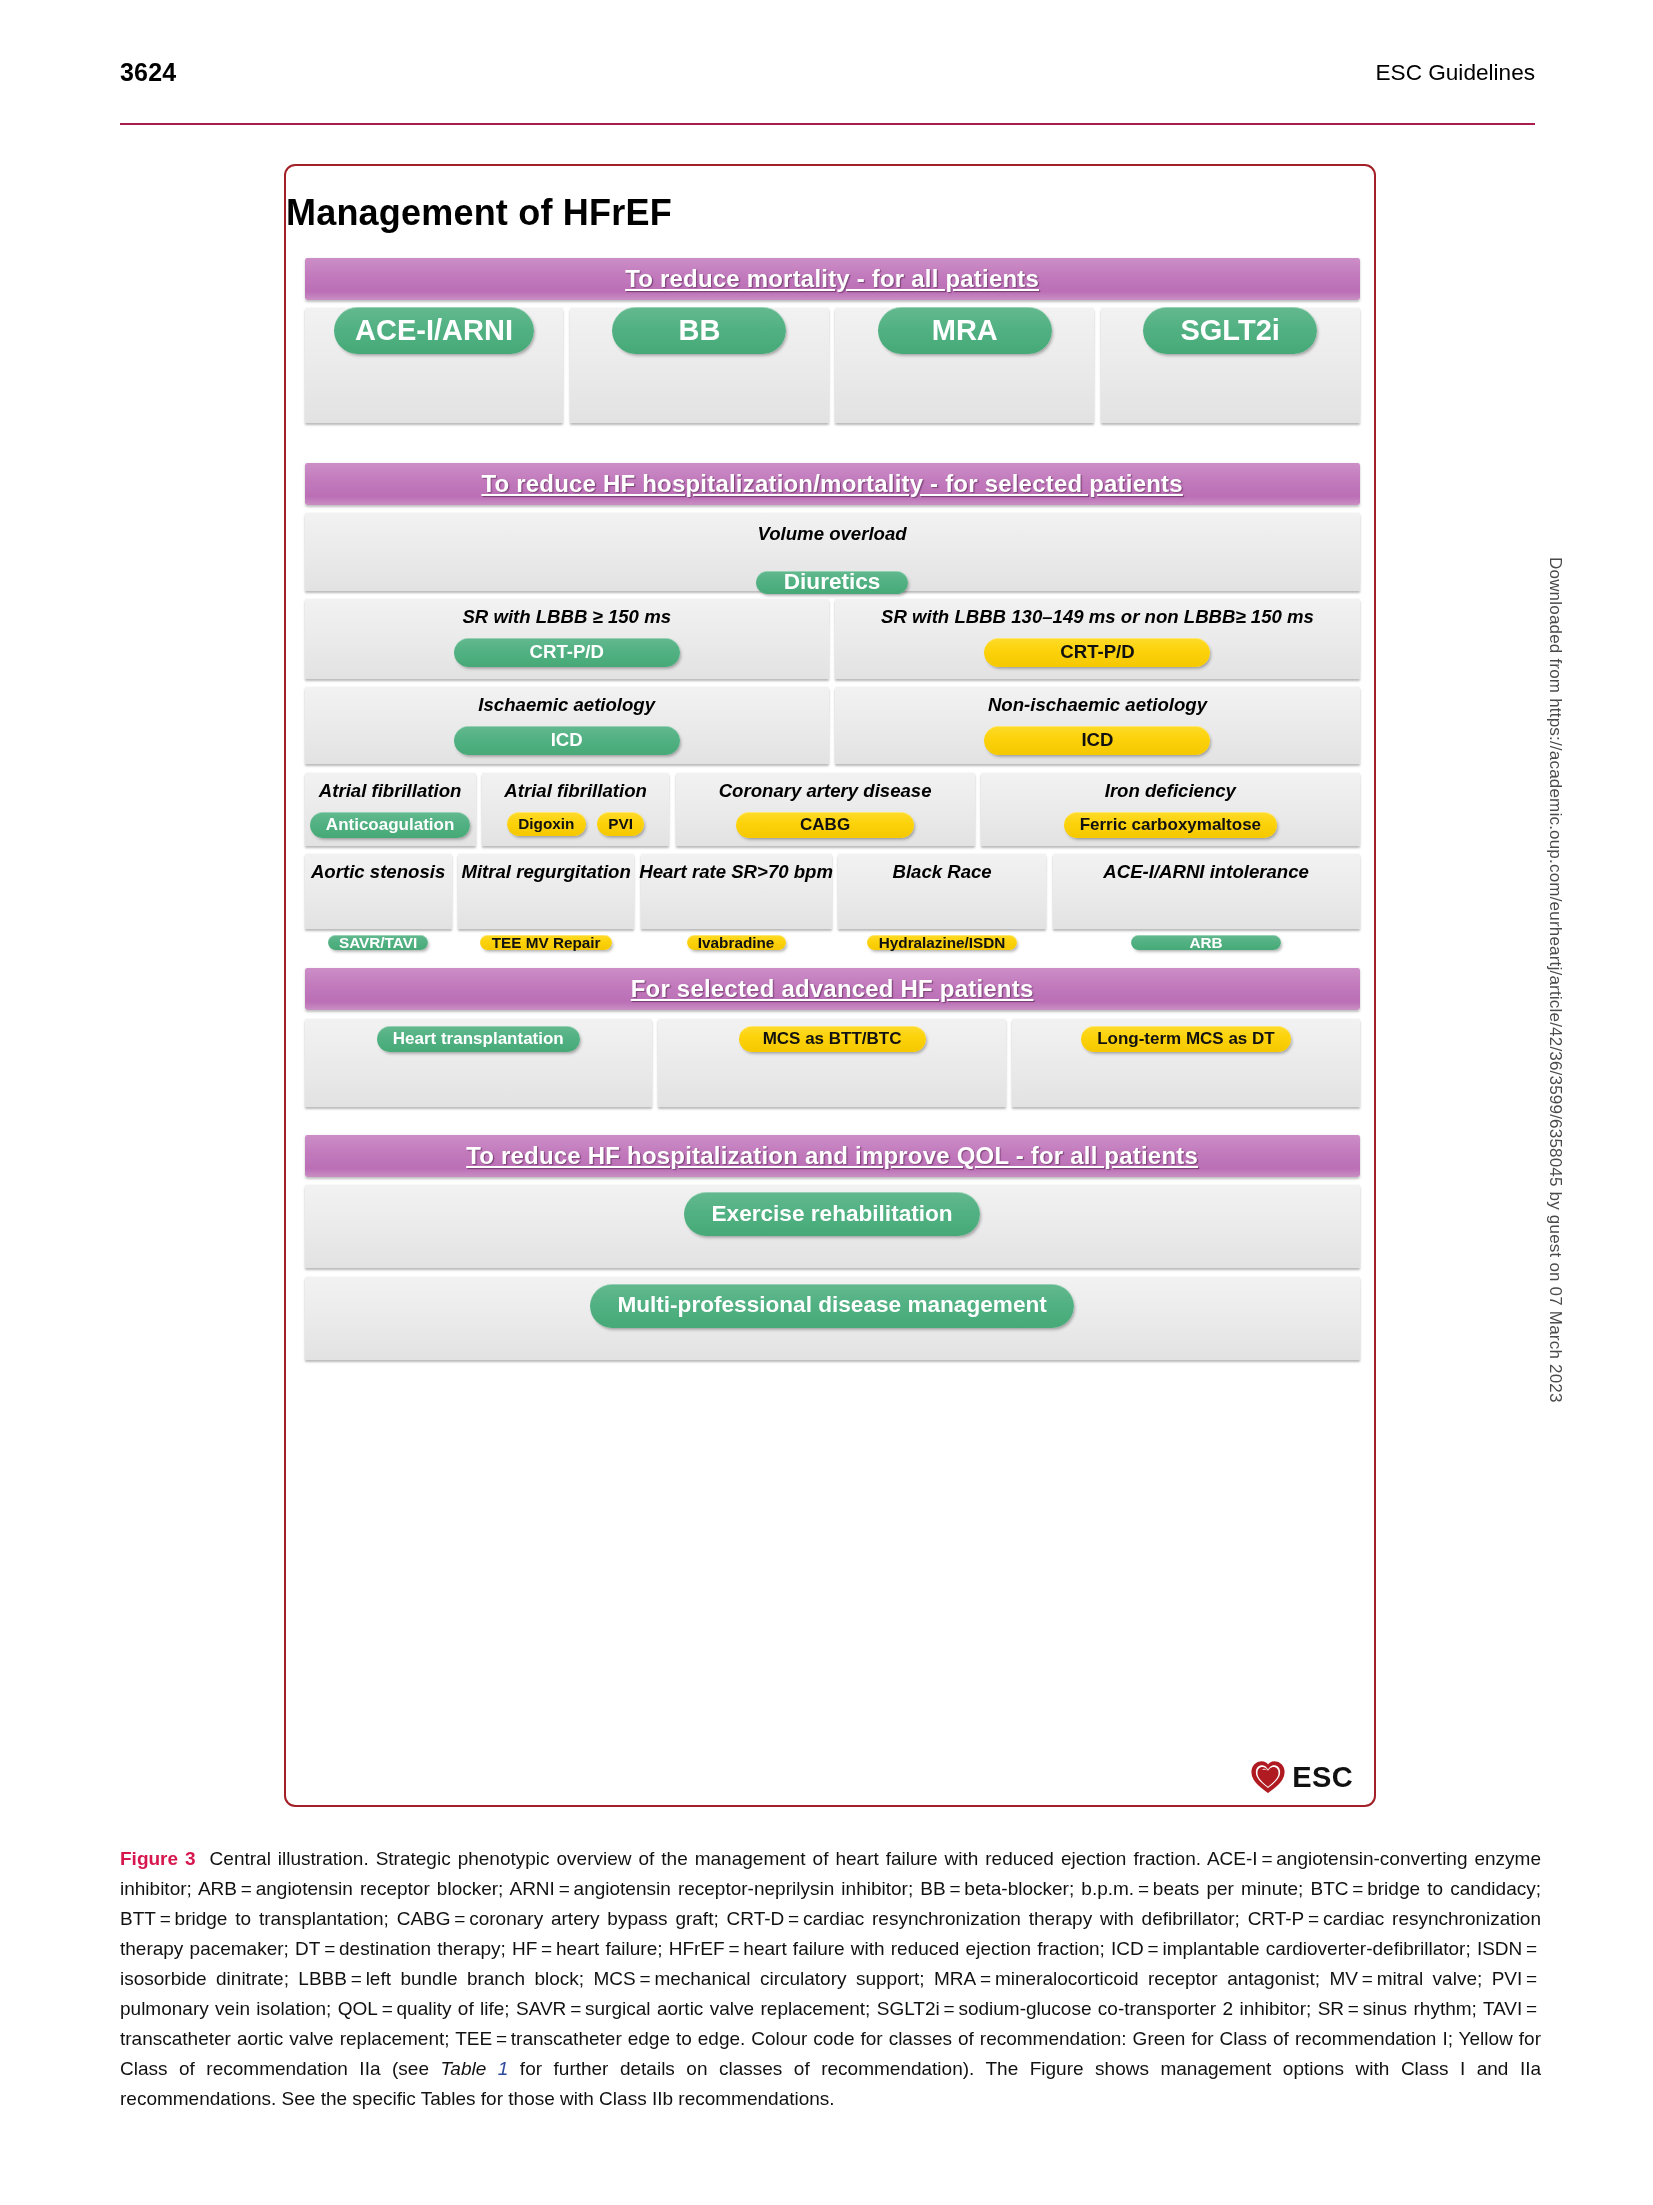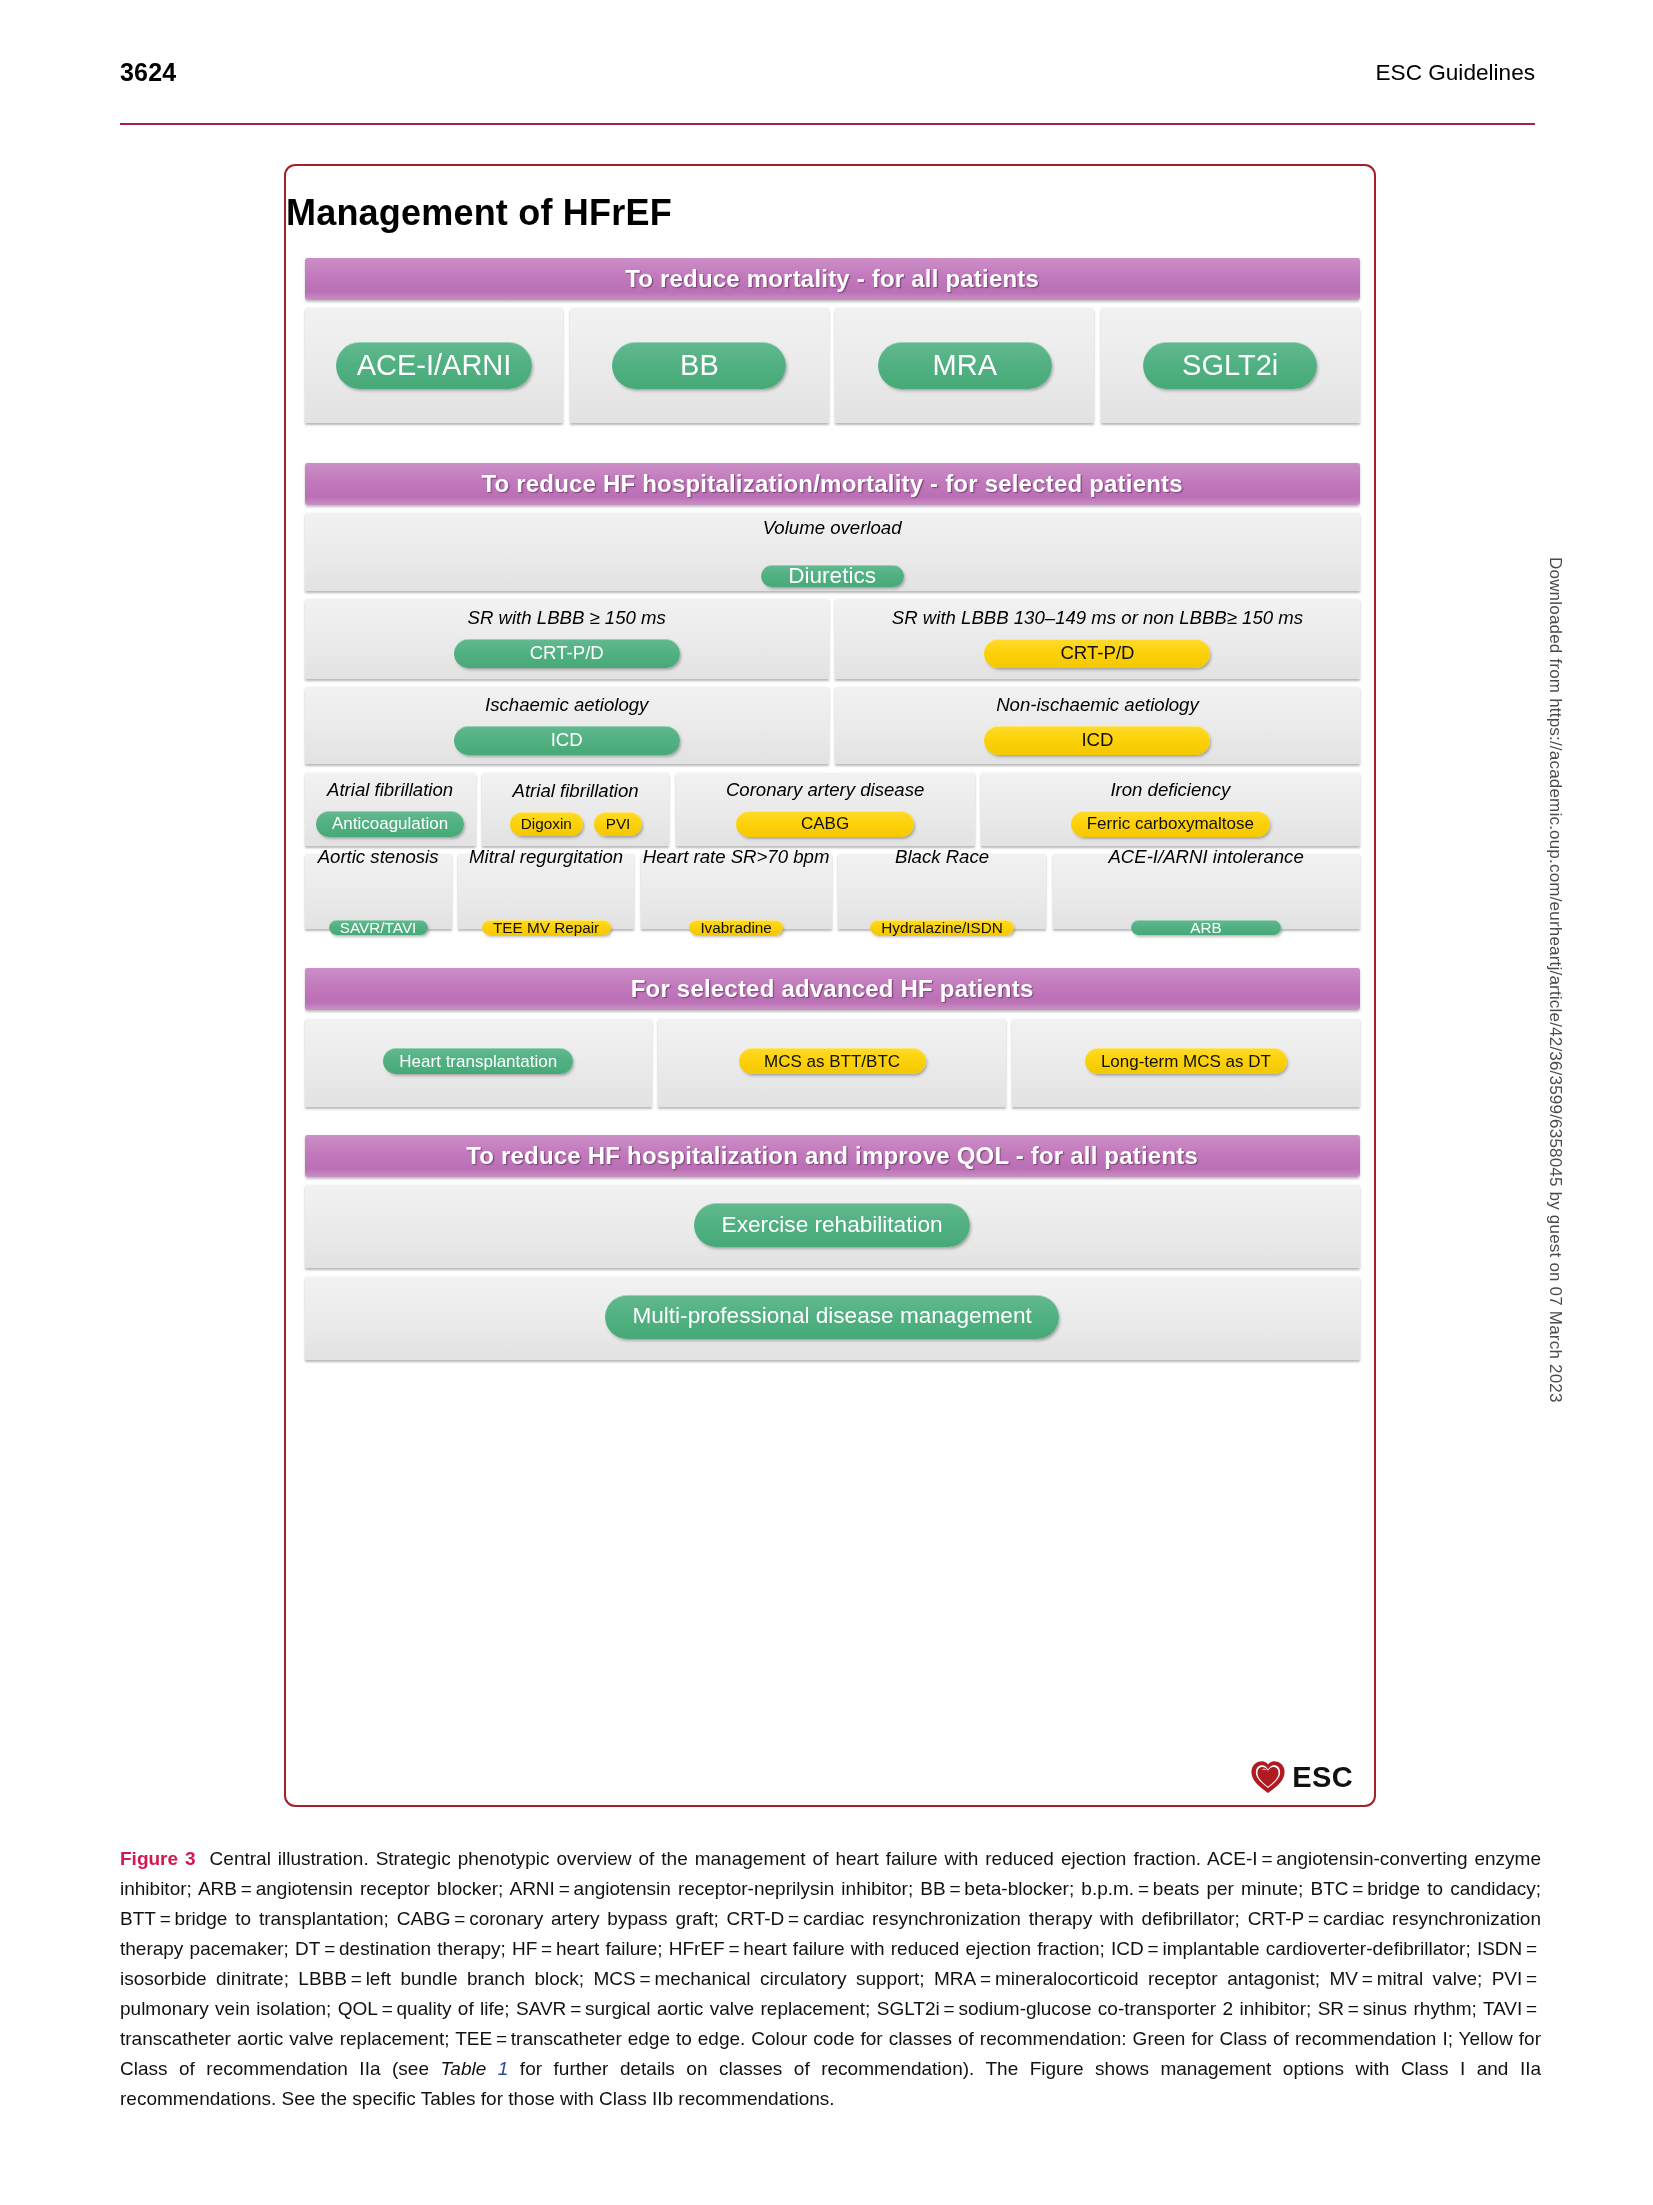--- a/index.html
+++ b/index.html
@@ -104,40 +104,41 @@
     justify-content: center;
     margin-bottom: 7.3px;
   }
   .band-label {
     color: #ffffff;
     font-size: 24px;
     font-weight: bold;
     text-shadow: 1.2px 1.2px 1.2px rgba(90,40,85,.65);
     letter-spacing: 0.2px;
     line-height: 1;
+    text-decoration: underline;
   }
 
   
   .panel-row {
     display: flex;
     gap: 6.5px;
     margin-bottom: 7.3px;
   }
   .panel {
     background: linear-gradient(to bottom, #f2f2f2 0%, #eaeaea 55%, #e2e2e2 100%);
     border-radius: 1.6px;
     box-shadow: 0 2.4px 2.4px -0.8px rgba(0,0,0,.28), inset 0 0.8px 0 #fbfbfb;
     box-sizing: border-box;
     display: flex;
     flex-direction: column;
     align-items: center;
-    justify-content: center;
     padding: 8px 4.8px 9.7px;
     flex: 1 1 0;
     min-width: 0;
+    font-weight: bold;
   }
   .panel-cond {
     font-size: 18.6px;
     font-style: italic;
     text-align: center;
     line-height: 1.15;
     margin-bottom: 10.5px;
     white-space: nowrap;
   }
 

